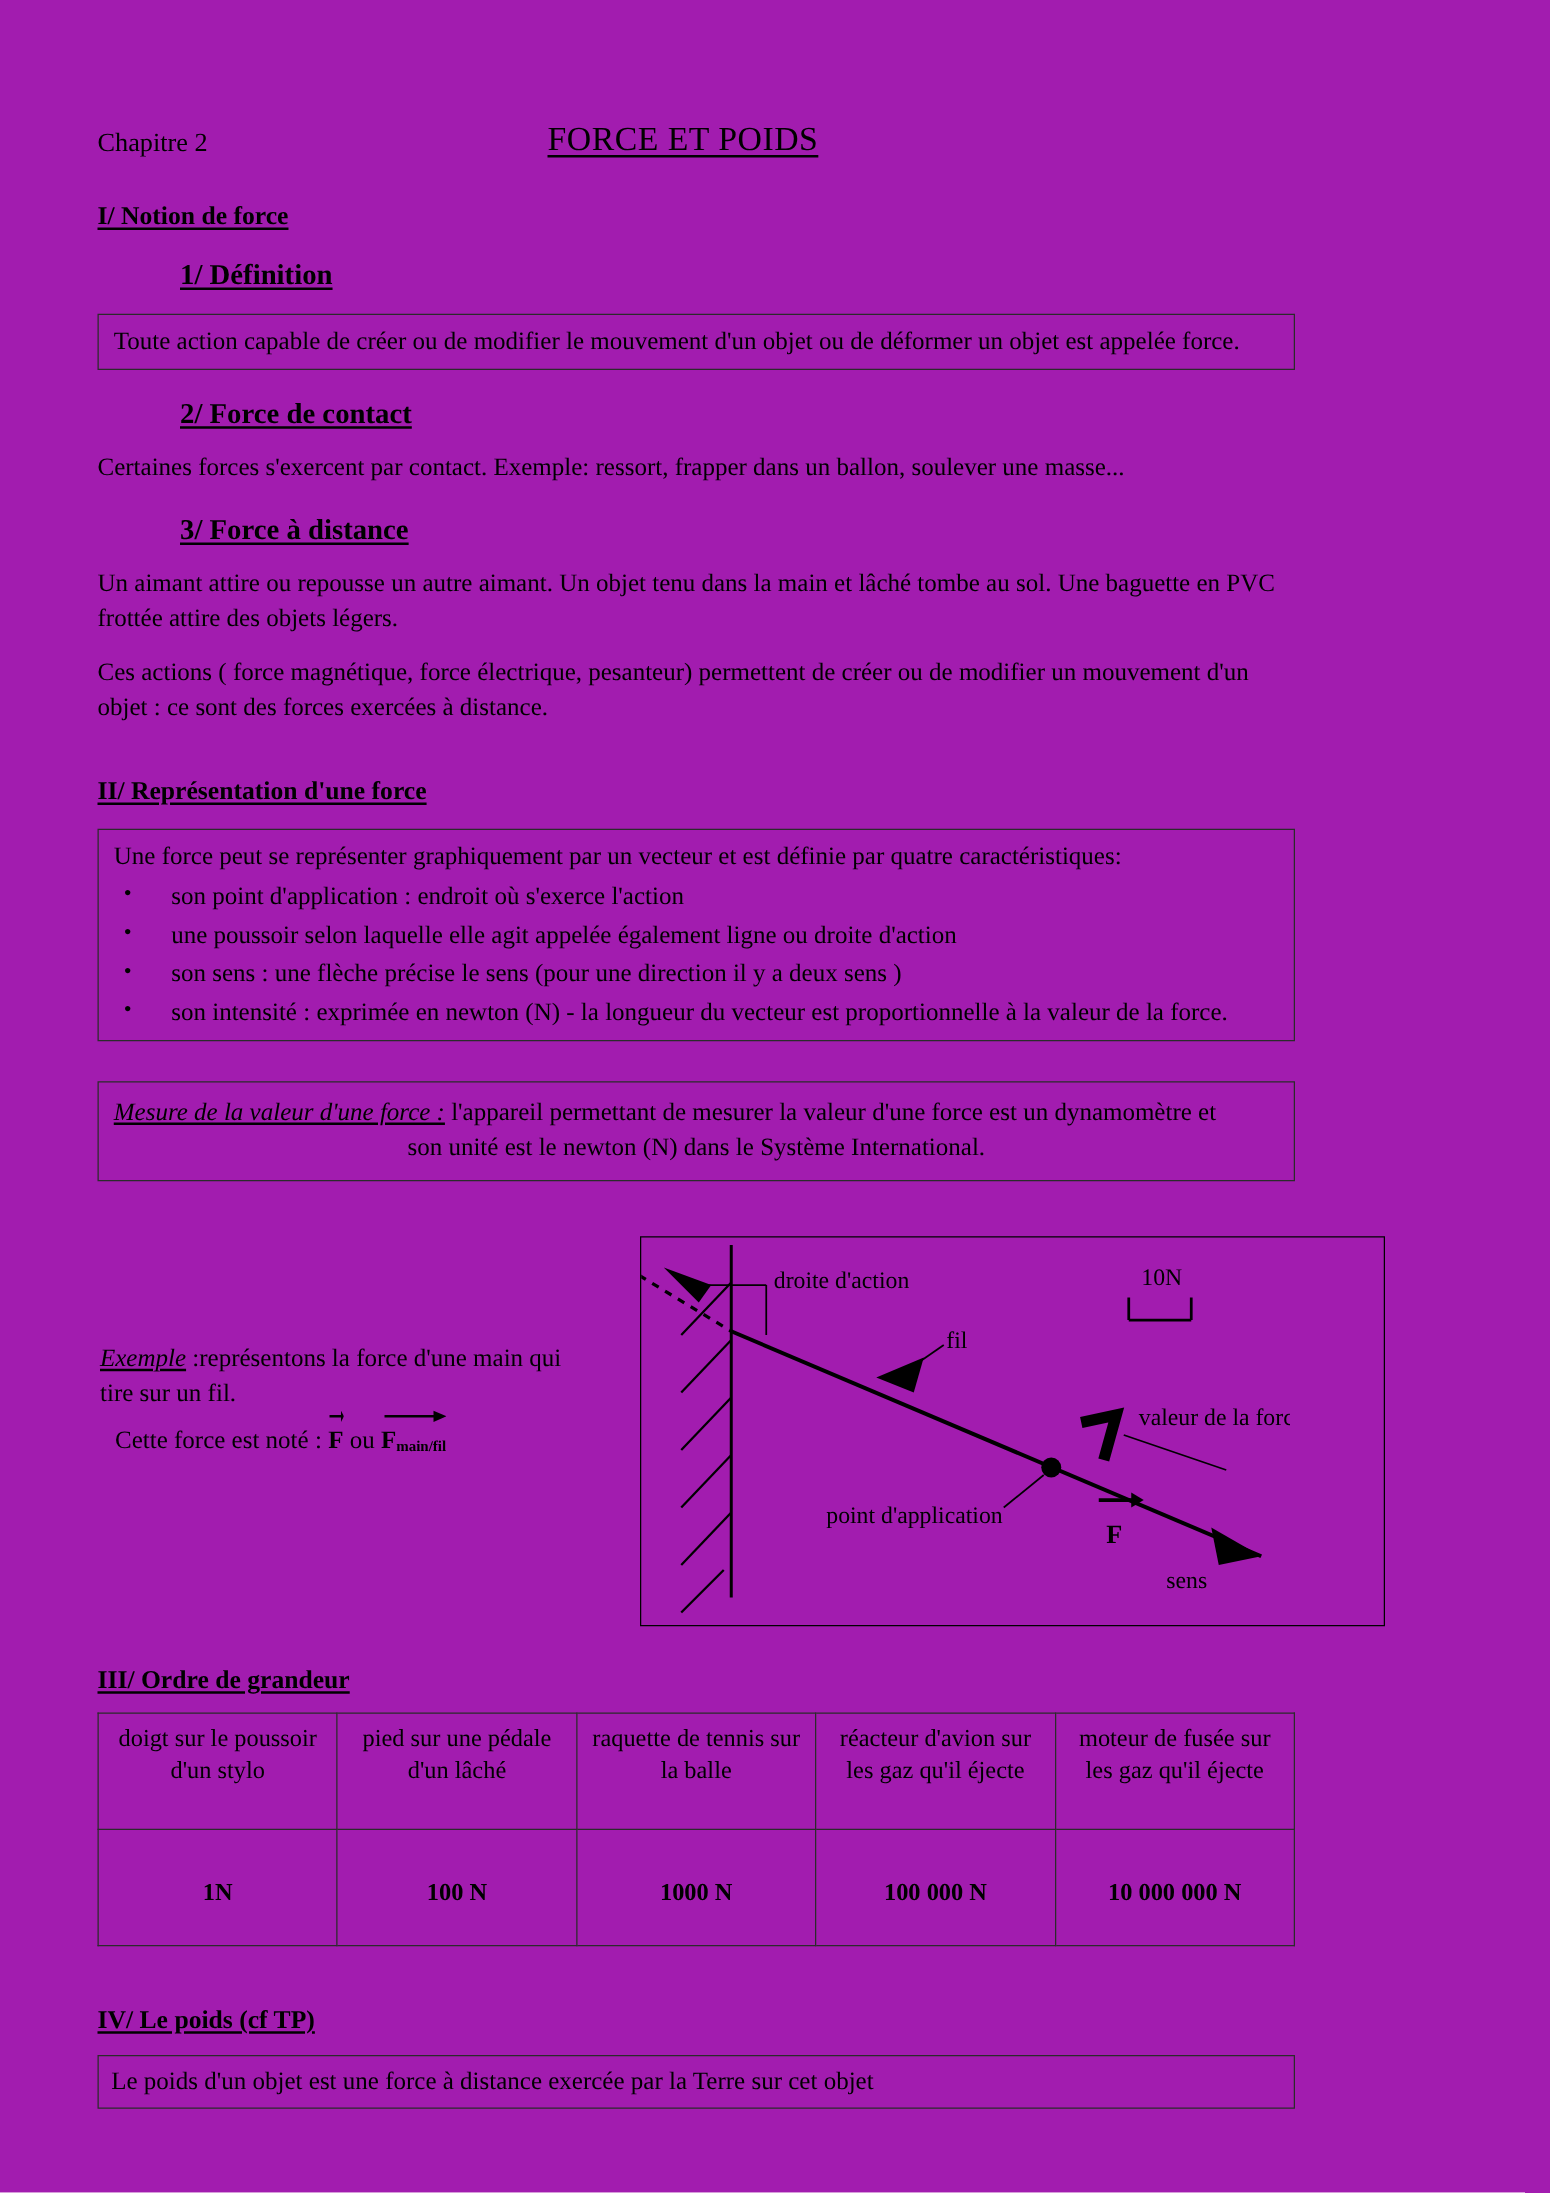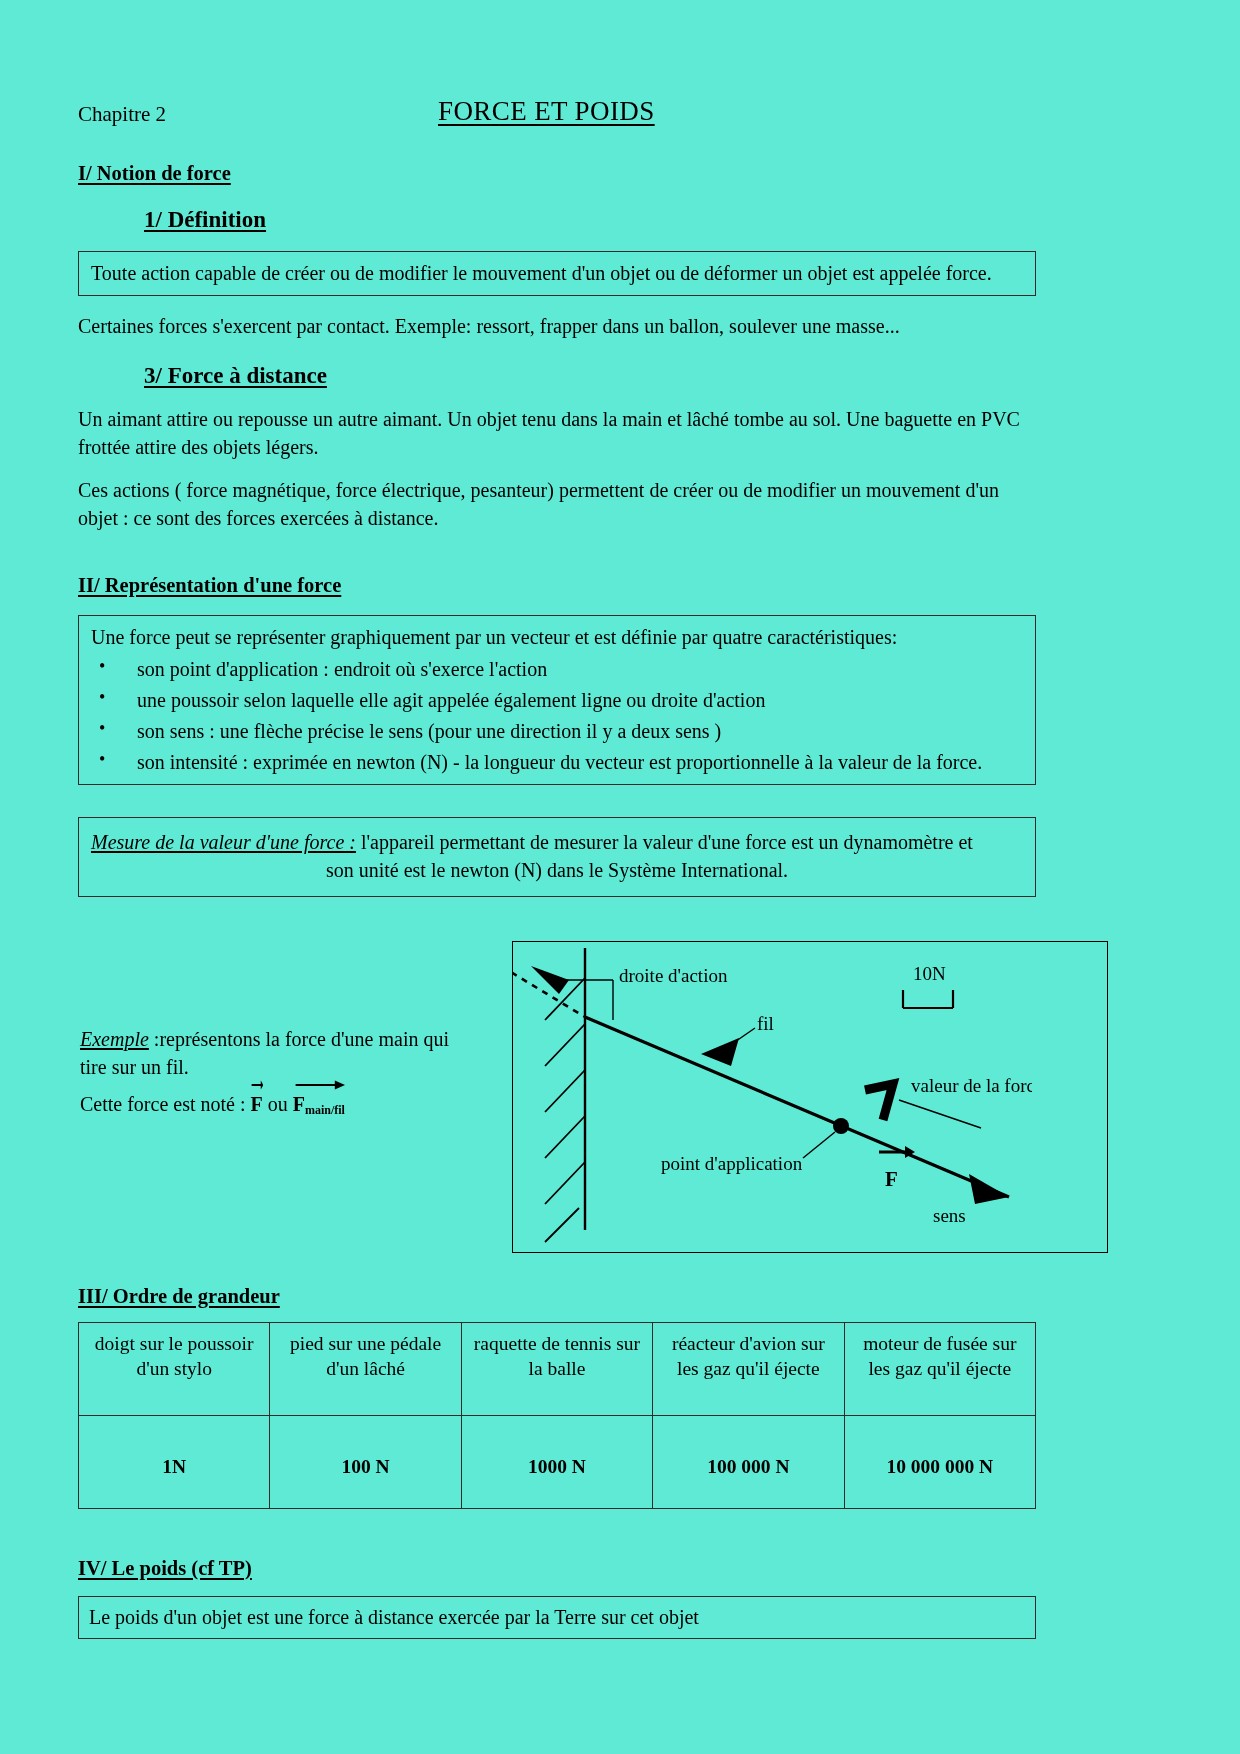--- a/index.html
+++ b/index.html
@@ -9,21 +9,21 @@
   }
   body {
     font-family: "Liberation Serif", "DejaVu Serif", serif;
     color: #000000;
   }
   .page {
     position: relative;
     width: 1240px;
     height: 1754px;
     margin: 0 auto;
-    background: #5eead4;
+    background: #a21caf;
     overflow: hidden;
   }
   .content {
     position: absolute;
     left: 78px;
     top: 96px;
     width: 958px;
   }
 
   
@@ -133,21 +133,21 @@
   .example-text {
     position: absolute;
     left: 2px;
     top: 92px;
     width: 390px;
     font-size: 20px;
     line-height: 1.42;
   }
   .note-line {
     position: absolute;
-    left: 2px;
+    left: 14px;
     top: 160px;
     width: 400px;
     font-size: 20px;
   }
   .vec {
     display: inline-block;
     position: relative;
     font-weight: bold;
   }
   .vec .arr {
@@ -214,20 +214,23 @@
       <h2 class="sect">I/ Notion de force</h2>
 
       <div class="sub-wrap">
         <h3 class="sub">1/ Définition</h3>
       </div>
 
       <div class="box box-def">
         <span>Toute action capable de </span><b>créer</b><span> ou de </span><b>modifier</b><span> le mouvement d'un objet ou de </span><b>déformer un objet</b><span> est appelée </span><b>force.</b>
       </div>
 
+      <div class="sub-wrap">
+        <h3 class="sub">2/ Force de contact</h3>
+      </div>
       <p class="para">Certaines forces s'exercent par contact. Exemple: ressort, frapper dans un ballon, soulever une masse...</p>
 
       <div class="sub-wrap">
         <h3 class="sub">3/ Force à distance</h3>
       </div>
       <p class="para">Un aimant attire ou repousse un autre aimant. Un objet tenu dans la main et lâché tombe au sol. Une baguette en PVC frottée attire des objets légers.</p>
       <p class="para tight">Ces actions ( force magnétique, force électrique, pesanteur) permettent de créer ou de modifier un mouvement d'un objet : ce sont des forces exercées à distance.</p>
     </div>
 
     <div class="sect-wrap">

